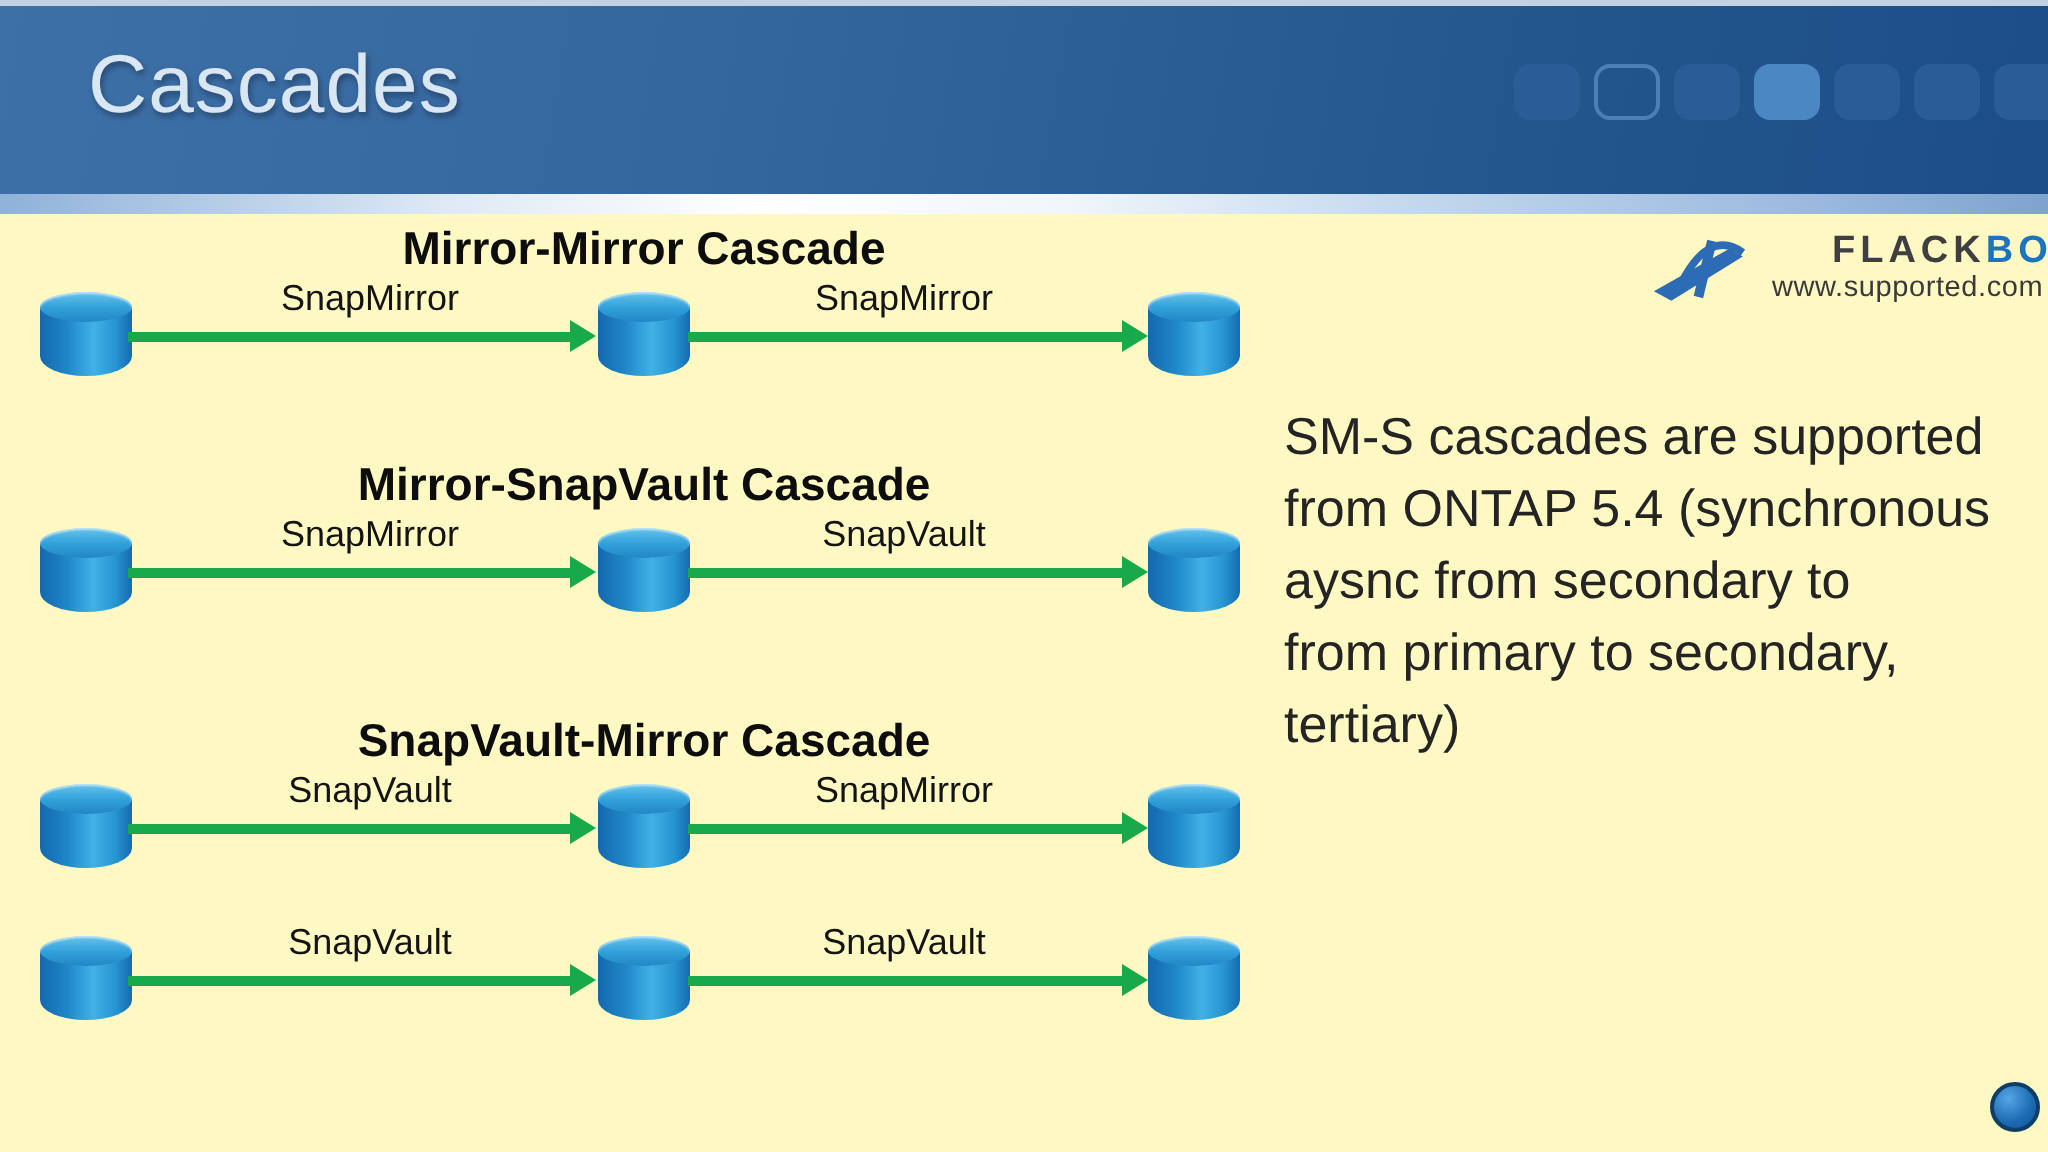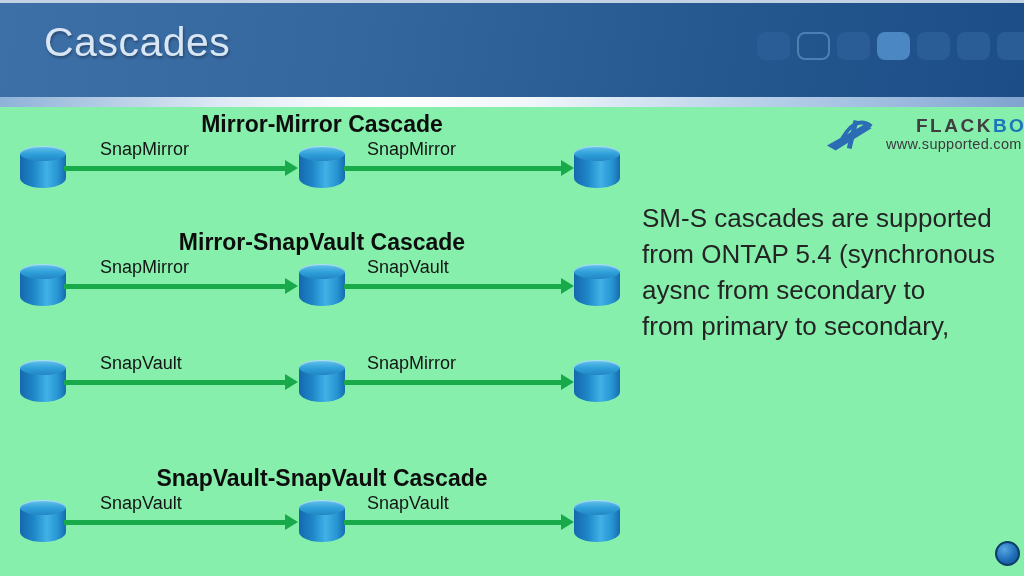--- a/index.html
+++ b/index.html
@@ -1,19 +1,19 @@
 <!DOCTYPE html>
 <html style="--arrow-green: #18a94b; --cylinder-dark: #1568ae; --cylinder-light: #41b1e6; --header-blue-light: #3a6da5; --header-blue-dark: #1d4d87; --logo-blue: #1c75bc; --logo-dark: #3f3f41; --nav-dot-blue: #1c69b3;"><head>
 <meta charset="utf-8">
 <style>
   html,body { margin:0; padding:0; background:#777; }
   * { box-sizing:border-box; }
   #slide {
     position:relative; width:1024px; height:576px; margin:0 auto;
-    background:#86efac; overflow:hidden;
+    background:#fef9c3; overflow:hidden;
     font-family:"Liberation Sans", sans-serif;
   }
 
   
   .header {
     position:absolute; left:0; top:0; width:1024px; height:97px;
     background:linear-gradient(100deg, #3e70a8 0%, #35679f 35%, #25588f 70%, #1d4d87 100%);
     border-top:3px solid #c2d2e2;
     overflow:hidden;
   }
@@ -73,21 +73,21 @@
   .arrow .shaft {
     position:absolute; left:0; right:11px; top:6px; height:5px; display:block;
     background:var(--arrow-green,#18a94b);
   }
   .arrow .head {
     position:absolute; right:0; top:0; width:0; height:0; display:block;
     border-left:13px solid var(--arrow-green,#18a94b);
     border-top:8px solid transparent; border-bottom:8px solid transparent;
   }
   .lbl {
-    position:absolute; top:-7px; width:170px; 
+    position:absolute; top:-7px; width:170px; text-align:center;
     font-size:18px; color:#141414; white-space:nowrap;
   }
   .lbl-1 { left:100px; }
   .lbl-2 { left:367px; }
 
   
   .note {
     position:absolute; left:642px; top:200px; width:378px;
     font-size:26px; line-height:36px; color:#242424;
   }
@@ -181,20 +181,21 @@
         </div>
       <div class="lbl lbl-2">SnapVault</div>
       <div class="cyl" style="left:574px">
           <i class="cyl-body"></i>
           <i class="cyl-top"></i>
         </div>
     </div>
   </section>
 
   <section class="cascade" style="top:354px">
+    <h2 class="cascade-title">SnapVault-Mirror Cascade</h2>
     <div class="row">
       <div class="cyl" style="left:20px">
           <i class="cyl-body"></i>
           <i class="cyl-top"></i>
         </div>
       <div class="arrow arrow-1">
           <i class="shaft"></i>
           <i class="head"></i>
         </div>
       <div class="lbl lbl-1">SnapVault</div>
@@ -208,21 +209,20 @@
         </div>
       <div class="lbl lbl-2">SnapMirror</div>
       <div class="cyl" style="left:574px">
           <i class="cyl-body"></i>
           <i class="cyl-top"></i>
         </div>
     </div>
   </section>
 
   <section class="cascade" style="top:462px">
-    <h2 class="cascade-title">SnapVault-SnapVault Cascade</h2>
     <div class="row">
       <div class="cyl" style="left:20px">
           <i class="cyl-body"></i>
           <i class="cyl-top"></i>
         </div>
       <div class="arrow arrow-1">
           <i class="shaft"></i>
           <i class="head"></i>
         </div>
       <div class="lbl lbl-1">SnapVault</div>
@@ -240,17 +240,18 @@
           <i class="cyl-top"></i>
         </div>
     </div>
   </section>
 
   <div class="note">
     <div>SM-S cascades are supported</div>
     <div>from ONTAP 5.4 (synchronous</div>
     <div>aysnc from secondary to</div>
     <div>from primary to secondary,</div>
+    <div>tertiary)</div>
   </div>
 
   <button class="nav-dot" aria-label="navigation dot"></button>
 
 </div>
 
 </body></html>

